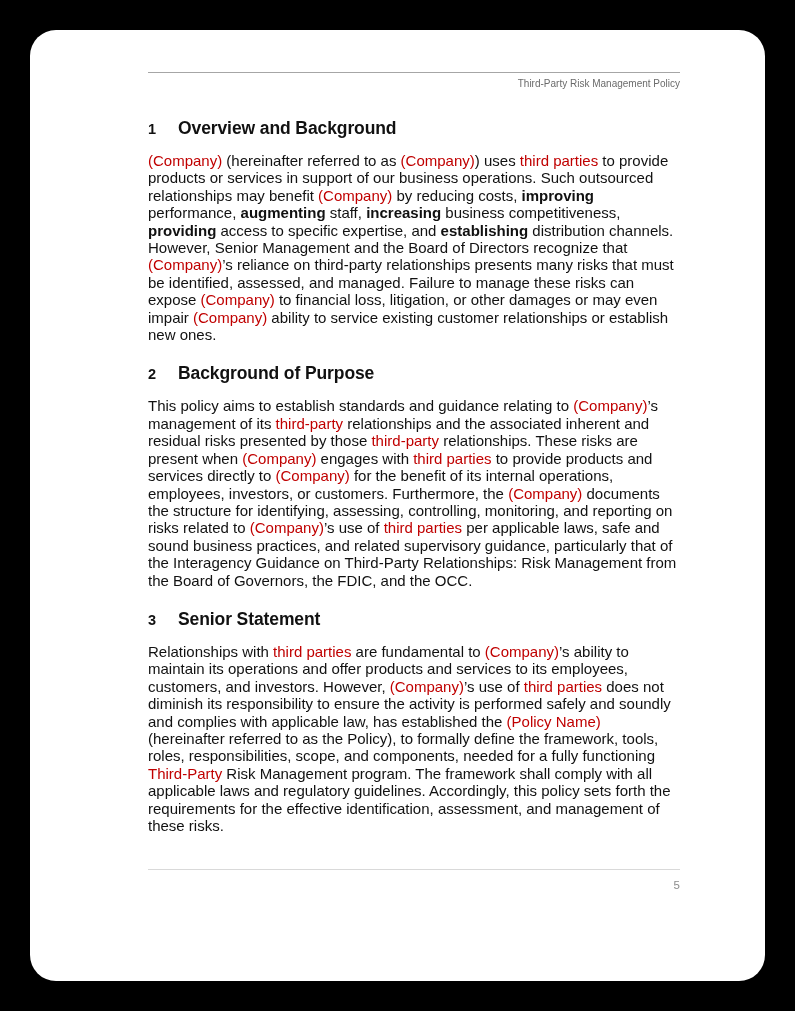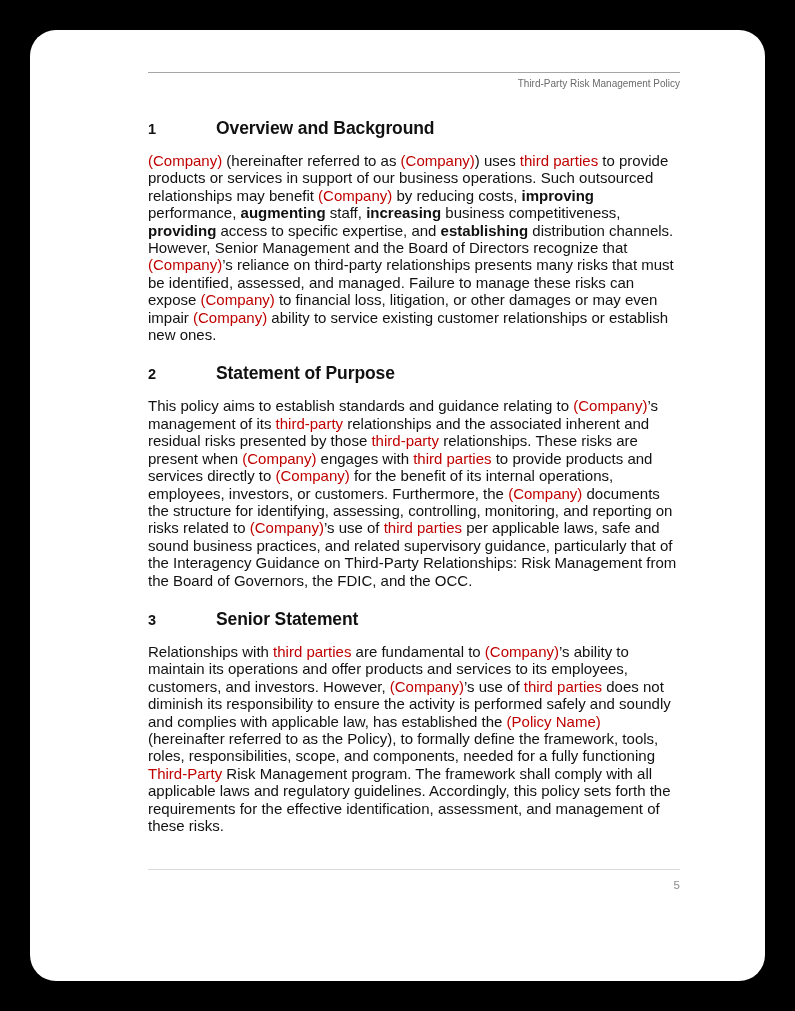--- a/index.html
+++ b/index.html
@@ -84,21 +84,20 @@
   }
   .sec-num {
     width: 30px;
     flex: 0 0 30px;
     font-size: 14.5px;
     font-weight: bold;
     color: #111111;
   }
   .sec-title {
     flex: 1 1 auto;
-    margin-left: 38px;
   }
 
   
   .sec-body {
     font-size: 15px;
     line-height: 17.4px;
     color: #111111;
     text-align: left;
     margin-left: 22px;
     margin-right: 0;
@@ -157,21 +156,21 @@
               <span class="sec-num">1</span>
               <span class="sec-title">Overview and Background</span>
             </div>
             <div class="gap-h2"></div>
             <p class="sec-body" style="margin: 0px;"><span class="run-red">(Company)</span><span> (hereinafter referred to as </span><span class="run-red">(Company)</span><span>) uses </span><span class="run-red">third parties</span><span> to provide products or services in support of our business operations. Such outsourced relationships may benefit </span><span class="run-red">(Company)</span><span> by reducing costs, </span><span class="run-bold">improving</span><span> performance, </span><span class="run-bold">augmenting</span><span> staff, </span><span class="run-bold">increasing</span><span> business competitiveness, </span><span class="run-bold">providing</span><span> access to specific expertise, and </span><span class="run-bold">establishing</span><span> distribution channels. However, Senior Management and the Board of Directors recognize that </span><span class="run-red">(Company)</span><span>’s reliance on third-party relationships presents many risks that must be identified, assessed, and managed. Failure to manage these risks can expose </span><span class="run-red">(Company)</span><span> to financial loss, litigation, or other damages or may even impair </span><span class="run-red">(Company)</span><span> ability to service existing customer relationships or establish new ones.</span></p>
           </div>
           <div class="gap-sec"></div>
           <div class="section">
             <div class="sec-heading">
               <span class="sec-num">2</span>
-              <span class="sec-title">Statement of Purpose</span>
+              <span class="sec-title">Background of Purpose</span>
             </div>
             <div class="gap-h2"></div>
             <p class="sec-body" style="margin: 0px;"><span>This policy aims to establish standards and guidance relating to </span><span class="run-red">(Company)</span><span>’s management of its </span><span class="run-red">third-party</span><span> relationships and the associated inherent and residual risks presented by those </span><span class="run-red">third-party</span><span> relationships. These risks are present when </span><span class="run-red">(Company)</span><span> engages with </span><span class="run-red">third parties</span><span> to provide products and services directly to </span><span class="run-red">(Company)</span><span> for the benefit of its internal operations, employees, investors, or customers. Furthermore, the </span><span class="run-red">(Company)</span><span> documents the structure for identifying, assessing, controlling, monitoring, and reporting on risks related to </span><span class="run-red">(Company)</span><span>’s use of </span><span class="run-red">third parties</span><span> per applicable laws, safe and sound business practices, and related supervisory guidance, particularly that of the Interagency Guidance on Third-Party Relationships: Risk Management from the Board of Governors, the FDIC, and the OCC.</span></p>
           </div>
           <div class="gap-sec"></div>
           <div class="section">
             <div class="sec-heading">
               <span class="sec-num">3</span>
               <span class="sec-title">Senior Statement</span>
             </div>

